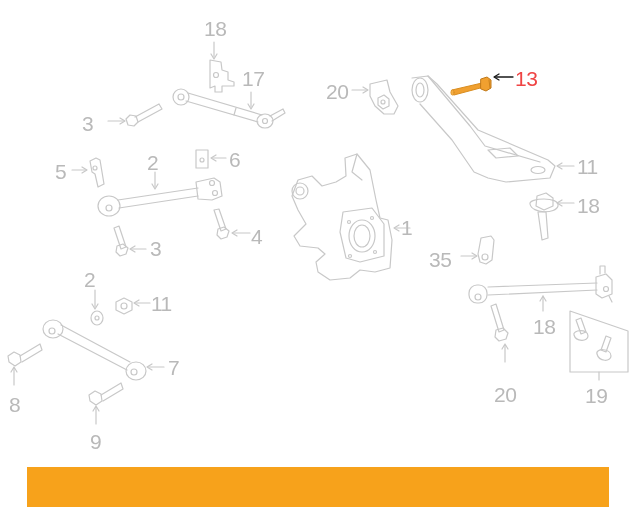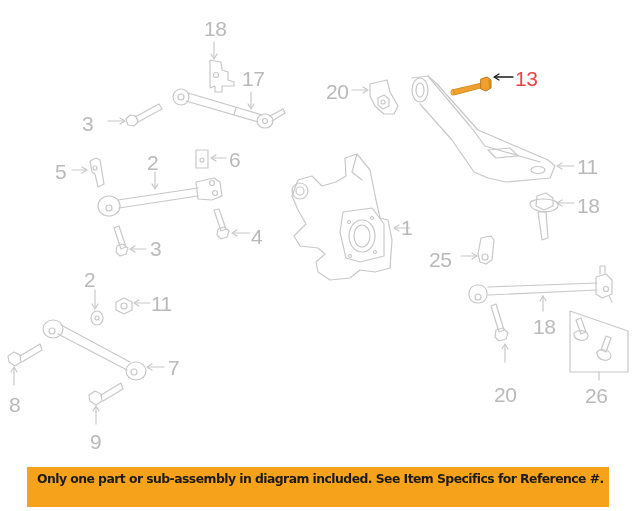--- a/index.html
+++ b/index.html
@@ -243,19 +243,18 @@
   <span class="callout" style="left:151px;top:291px">11</span>
   <span class="callout" style="left:577px;top:154px">11</span>
   <span class="callout active" style="left:515px;top:66px">13</span>
   <span class="callout" style="left:326px;top:79px">20</span>
   <span class="callout" style="left:577px;top:193px">18</span>
   <span class="callout" style="left:242px;top:66px">17</span>
   <span class="callout" style="left:82px;top:111px">3</span>
   <span class="callout" style="left:204px;top:16px">18</span>
   <span class="callout" style="left:533px;top:314px">18</span>
   <span class="callout" style="left:494px;top:382px">20</span>
-  <span class="callout" style="left:585px;top:383px">26</span>
-  <span class="callout" style="left:429px;top:247px">25</span>
+  <span class="callout" style="left:585px;top:383px">19</span>
+  <span class="callout" style="left:429px;top:247px">35</span>
 </div>
 
 <div id="notice">
-  <div class="line">Only one part or sub-assembly in diagram included. See Item Specifics for Reference #.</div>
 </div>
 
 </body></html>

